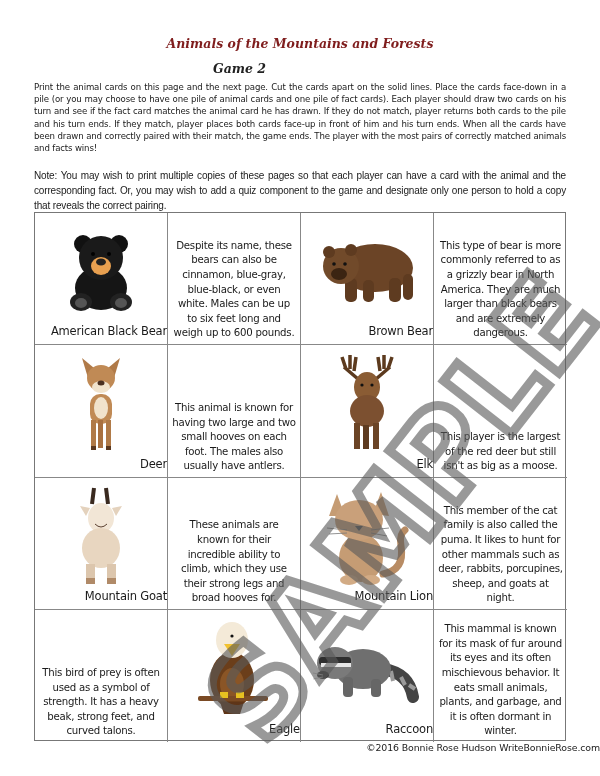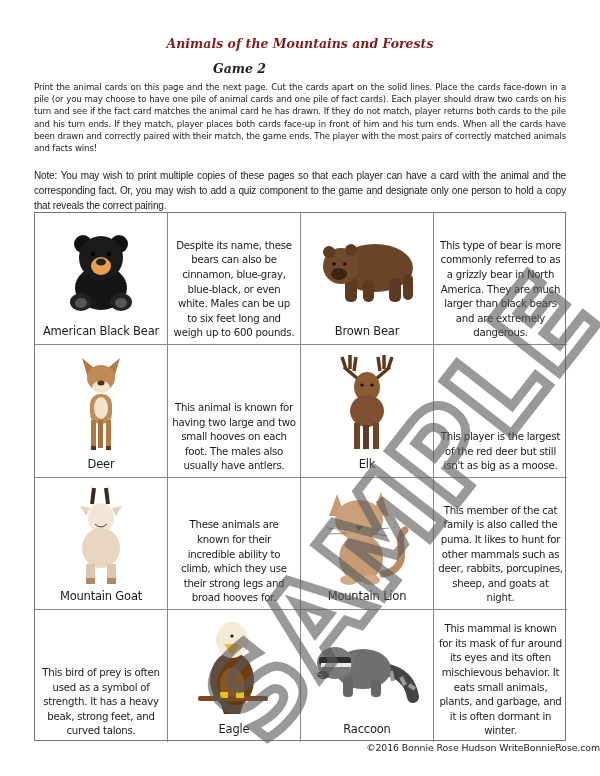--- a/index.html
+++ b/index.html
@@ -34,21 +34,21 @@
     grid-template-rows: 132px 133px 132px 132px;
     border: 1px solid #777;
   }
   .cell {
     border-right: 1px solid #888; border-bottom: 1px solid #888;
     position: relative; overflow: hidden;
   }
   .cell.c4 { border-right: none; }
   .cell.r4 { border-bottom: none; }
 
-  .animal-cell { display: flex; flex-direction: column; align-items: center; justify-content: flex-end; padding-bottom: 6px; }
+  .animal-cell { display: flex; flex-direction: column; align-items: flex-end; justify-content: flex-end; padding-bottom: 6px; }
   .animal-art { flex: 1; width: 100%; display: flex; align-items: center; justify-content: center; padding-top: 4px; }
   .animal-art svg { display: block; }
   .animal-name {
     font-family: "DejaVu Sans", sans-serif; font-size: 11.5px; color: #1a1a1a;
     white-space: nowrap; letter-spacing: -0.2px;
   }
   .fact-cell { display: flex; align-items: flex-end; justify-content: center; padding: 3px 4px; }
   .fact-text {
     font-family: "DejaVu Sans", sans-serif; font-size: 10.2px; line-height: 14.6px;
     text-align: center; color: #1a1a1a; letter-spacing: -0.25px;

